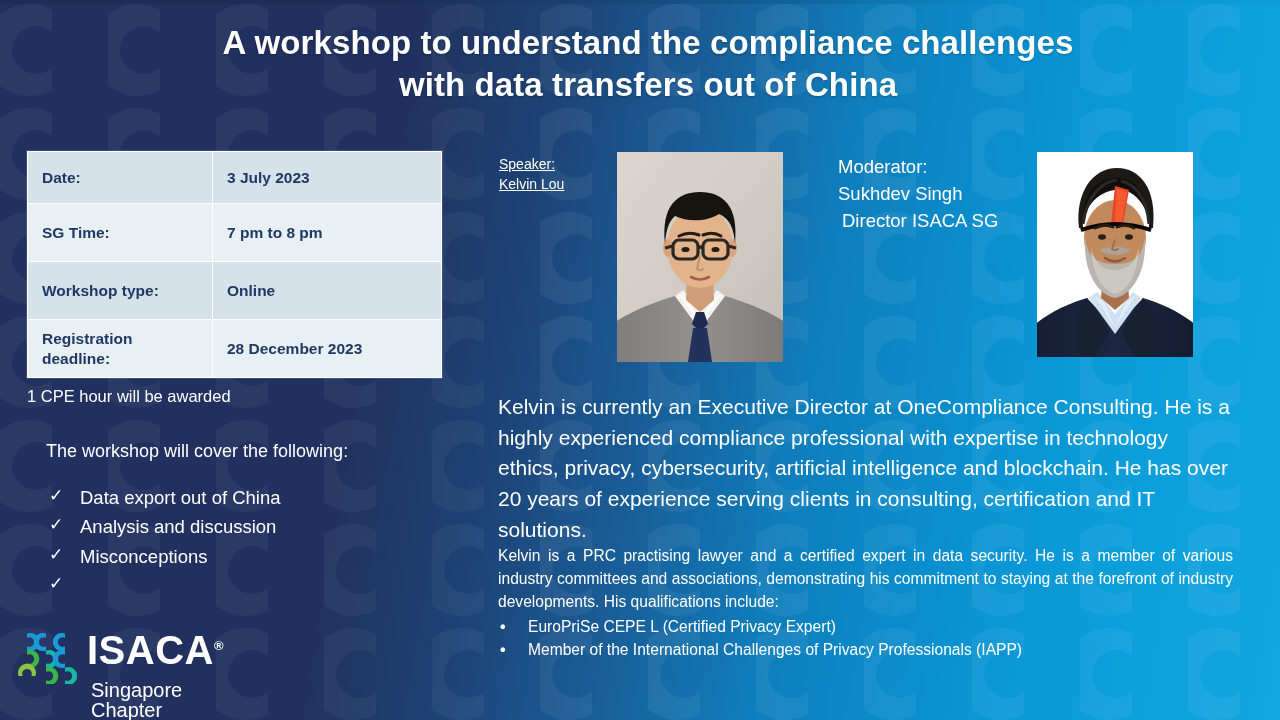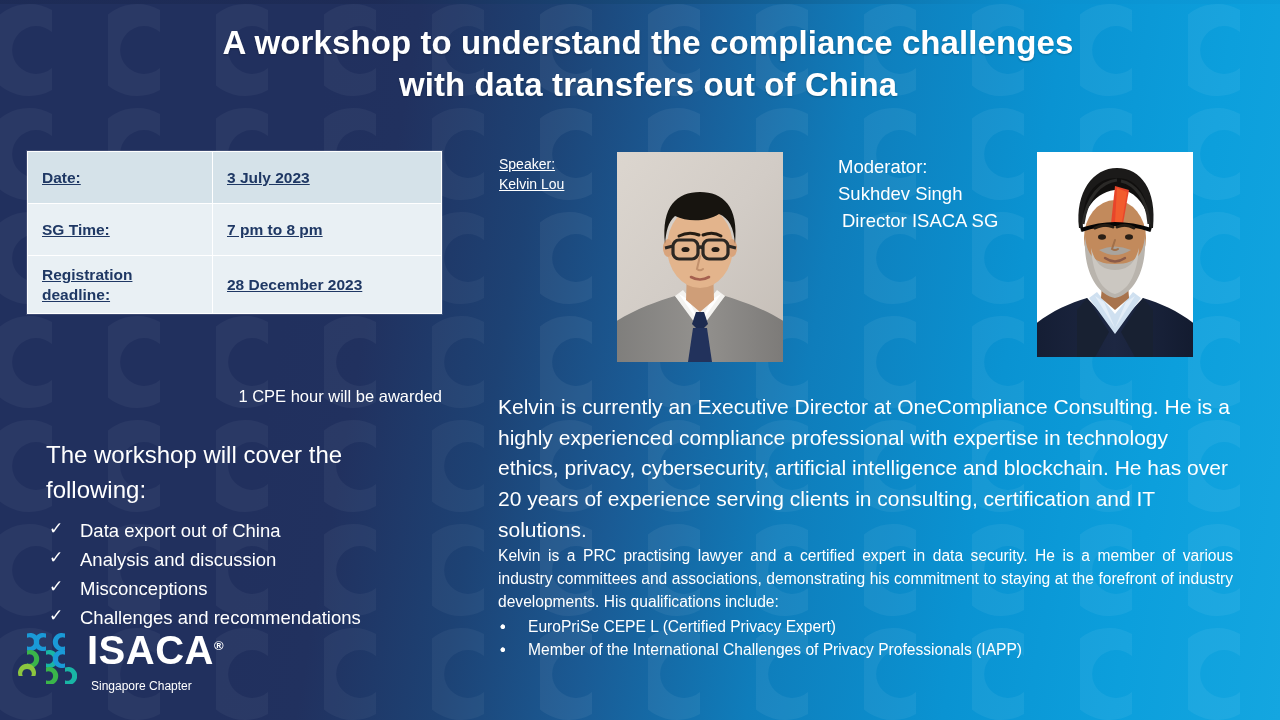--- a/index.html
+++ b/index.html
@@ -44,39 +44,39 @@
 
   
   #info-table {
     position:absolute; left:27px; top:151px; width:415px;
     border-collapse:collapse;
     box-shadow:0 0 0 1px rgba(255,255,255,.12);
   }
   #info-table td {
     color:#1f3864; font-size:15.5px; font-weight:bold;
     padding:9px 12px 9px 14px; vertical-align:middle;
-    border:1px solid #ffffff; line-height:1.25;text-decoration:underline;
+    border:1px solid #ffffff; line-height:1.25;
   }
   #info-table td.k { width:185px; }
   #info-table tr.odd td  { background:#d5e2e9; }
   #info-table tr.even td { background:#e9f0f4; }
   #info-table tr.r1 td { height:52px; }
-  #info-table tr.r2 td { height:52px; }
+  #info-table tr.r2 td { height:58px; }
   #info-table tr.r3 td { height:58px; }
   #info-table tr.r4 td { height:58px; }
 
   
   #cpe-note {
     position:absolute; left:27px; top:386px; width:415px;
-    text-align:right; color:#ffffff; font-size:16.5px; line-height:1.3;
+    text-align:left; color:#ffffff; font-size:16.5px; line-height:1.3;
   }
 
   
   #coverage { position:absolute; left:46px; top:438px; width:400px; color:#ffffff; }
-  #coverage .lead { font-size:24px; line-height:1.45; margin-bottom:8px; }
+  #coverage .lead { font-size:18px; line-height:1.45; margin-bottom:19px; }
   #coverage ul { list-style:none; }
   #coverage li {
     font-size:18.5px; line-height:1.58;
     position:relative; padding-left:34px; white-space:nowrap;
   }
   #coverage li .tick {
     position:absolute; left:3px; top:0; font-size:17px; font-weight:400;
   }
 
   
@@ -113,21 +113,21 @@
   #isaca-logo { position:absolute; left:17px; top:630px; width:215px; height:78px; }
   #isaca-mark { position:absolute; left:0; top:2px; width:60px; height:52px; }
   #isaca-word {
     position:absolute; left:70px; top:0px;
     color:#ffffff; font-size:40px; font-weight:bold; letter-spacing:.5px;
     line-height:1;
   }
   #isaca-word .reg { font-size:13px; vertical-align:super; font-weight:bold; }
   #isaca-sub {
     position:absolute; left:74px; top:50px;
-    color:#ffffff; font-size:12px; line-height:1;
+    color:#ffffff; font-size:20px; line-height:1;
   }
 </style>
 </head>
 <body>
 
 <div id="slide">
 
   <div id="top-strip"></div>
 
   <div id="bg-pattern">
@@ -161,20 +161,24 @@
   <table id="info-table">
     <tbody>
       <tr class="odd r1">
         <td class="k">Date:</td>
         <td class="v">3 July 2023</td>
       </tr>
       <tr class="even r2">
         <td class="k">SG Time:</td>
         <td class="v">7 pm to 8 pm</td>
       </tr>
+      <tr class="odd r3">
+        <td class="k">Workshop type:</td>
+        <td class="v">Online</td>
+      </tr>
       <tr class="even r4">
         <td class="k">Registration deadline:</td>
         <td class="v">28 December 2023</td>
       </tr>
     </tbody>
   </table>
 
   <div id="cpe-note">1 CPE hour will be awarded</div>
 
   <div id="coverage">
@@ -187,21 +191,20 @@
       <li>
         <span class="tick">✓</span>
         <span>Analysis and discussion</span>
       </li>
       <li>
         <span class="tick">✓</span>
         <span>Misconceptions</span>
       </li>
       <li>
         <span class="tick">✓</span>
-        <span>Challenges and recommendations</span>
       </li>
     </ul>
   </div>
 
   <div id="speaker-label">
     <div>Speaker:</div>
     <div>Kelvin Lou</div>
   </div>
 
   <div id="moderator-label">

